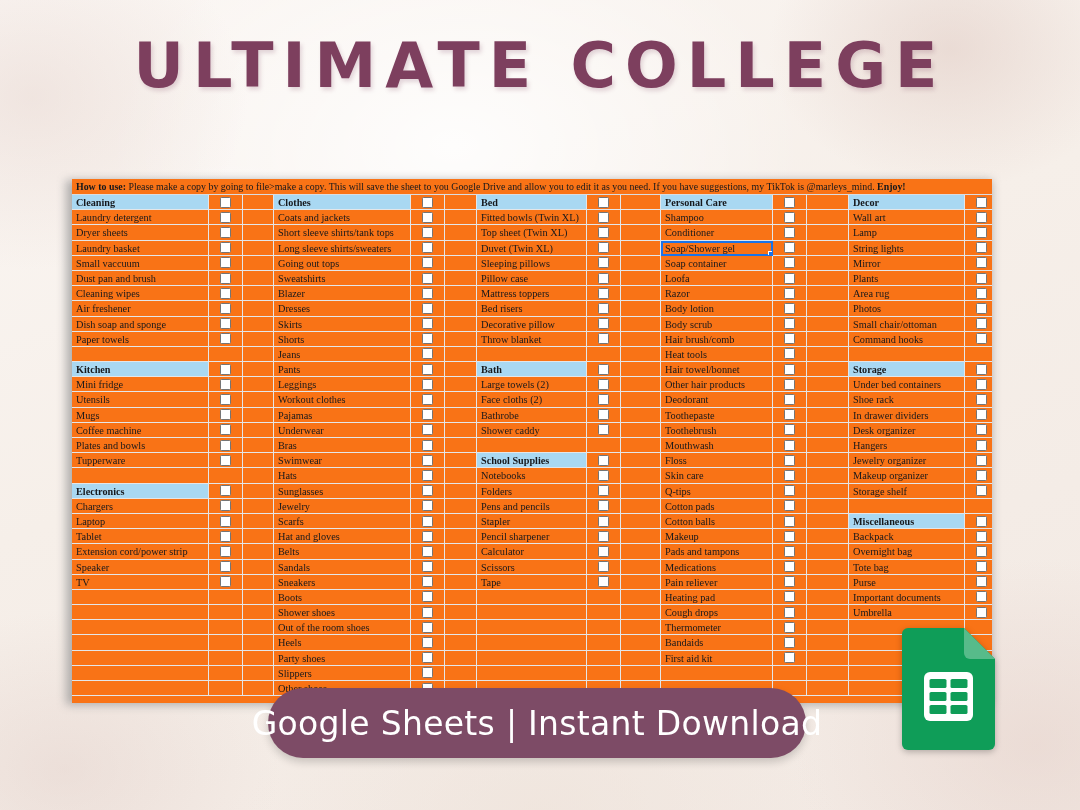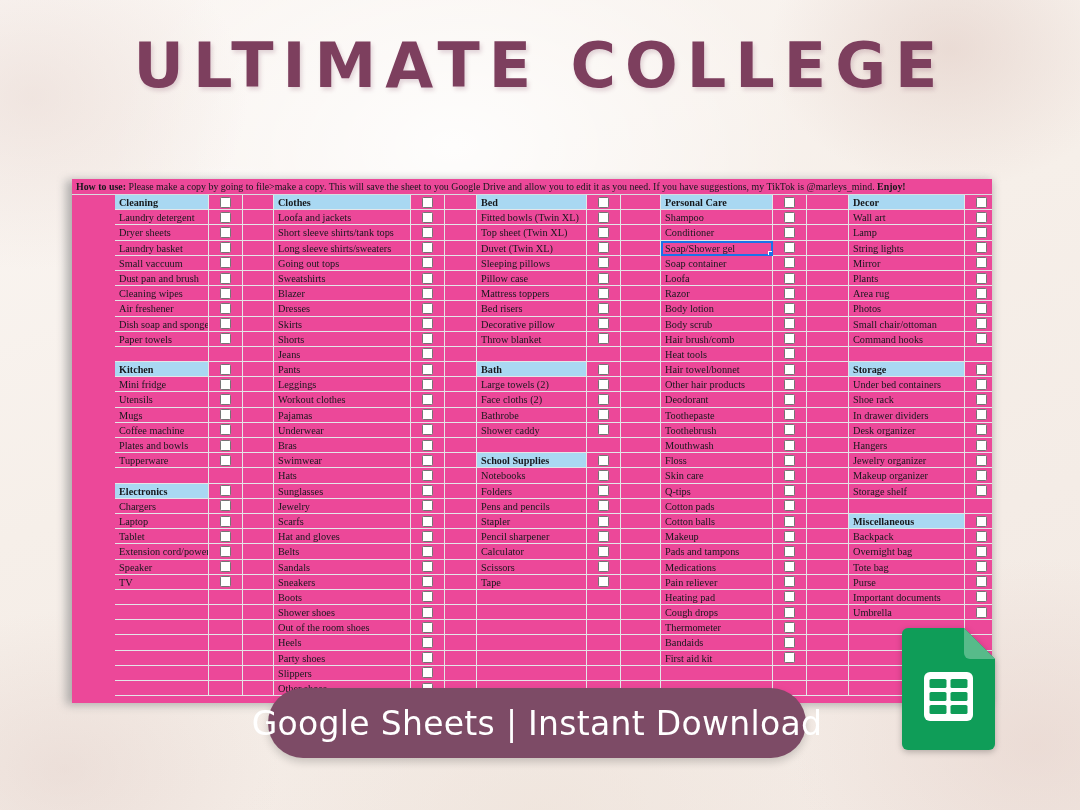--- a/index.html
+++ b/index.html
@@ -59,21 +59,21 @@
     width: 926px; height: 525px;
     background: #9a9a9a;
     filter: blur(5px);
     opacity: .75;
     z-index: 1;
   }
   #sheet {
     position: absolute;
     left: 72px; top: 179px;
     width: 920px; height: 524px;
-    background: #ec4899;
+    background: #f97316;
     z-index: 2;
     overflow: hidden;
     font-size: 10.5px;
     color: #16181c;
   }
 
   #howto {
     height: 16px;
     line-height: 16px;
     padding: 0 4px;
@@ -87,21 +87,21 @@
   #grid {
     display: flex;
     width: 100%;
     height: calc(100% - 17px);
   }
   .col-group { display: flex; }
   .labelcol   { width: 125px; }
   .checkcol   { width: 38px; }
   .spacercol  { width: 22px; }
   
-  .g1 .labelcol { width: 137px; padding-left: 43px; }
+  .g1 .labelcol { width: 137px; }
   .g1 .checkcol { width: 34px; }
   .g1 .spacercol{ width: 31px; }
   .g2 .labelcol { width: 137px; }
   .g2 .checkcol { width: 34px; }
   .g2 .spacercol{ width: 32px; }
   .g3 .labelcol { width: 110px; }
   .g3 .checkcol { width: 34px; }
   .g3 .spacercol{ width: 40px; }
   .g4 .labelcol { width: 112px; }
   .g4 .checkcol { width: 34px; }
@@ -346,21 +346,21 @@
           <div class="cell"></div>
           <div class="cell"></div>
           <div class="cell"></div>
           <div class="cell"></div>
           <div class="cell"></div>
         </div>
       </div>
       <div class="col-group g2">
         <div class="labelcol cells">
           <div class="cell head">Clothes</div>
-          <div class="cell item">Loofa and jackets</div>
+          <div class="cell item">Coats and jackets</div>
           <div class="cell item">Short sleeve shirts/tank tops</div>
           <div class="cell item">Long sleeve shirts/sweaters</div>
           <div class="cell item">Going out tops</div>
           <div class="cell item">Sweatshirts</div>
           <div class="cell item">Blazer</div>
           <div class="cell item">Dresses</div>
           <div class="cell item">Skirts</div>
           <div class="cell item">Shorts</div>
           <div class="cell item">Jeans</div>
           <div class="cell item">Pants</div>

